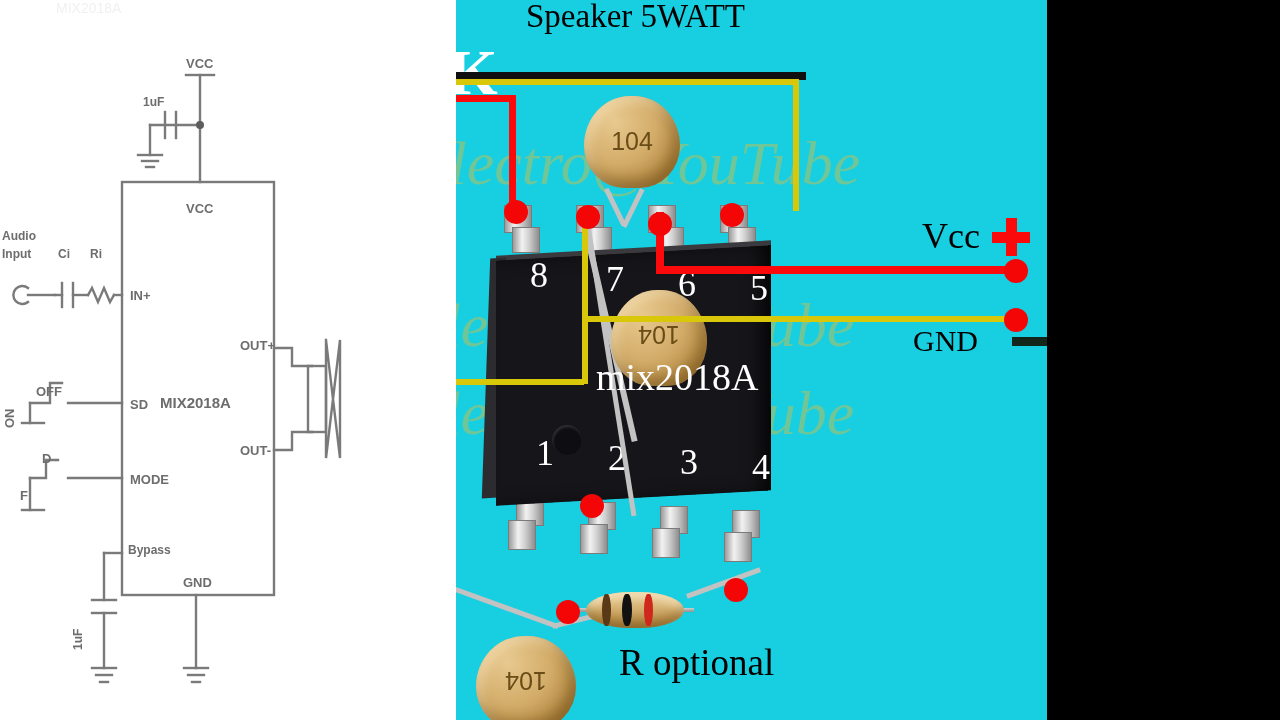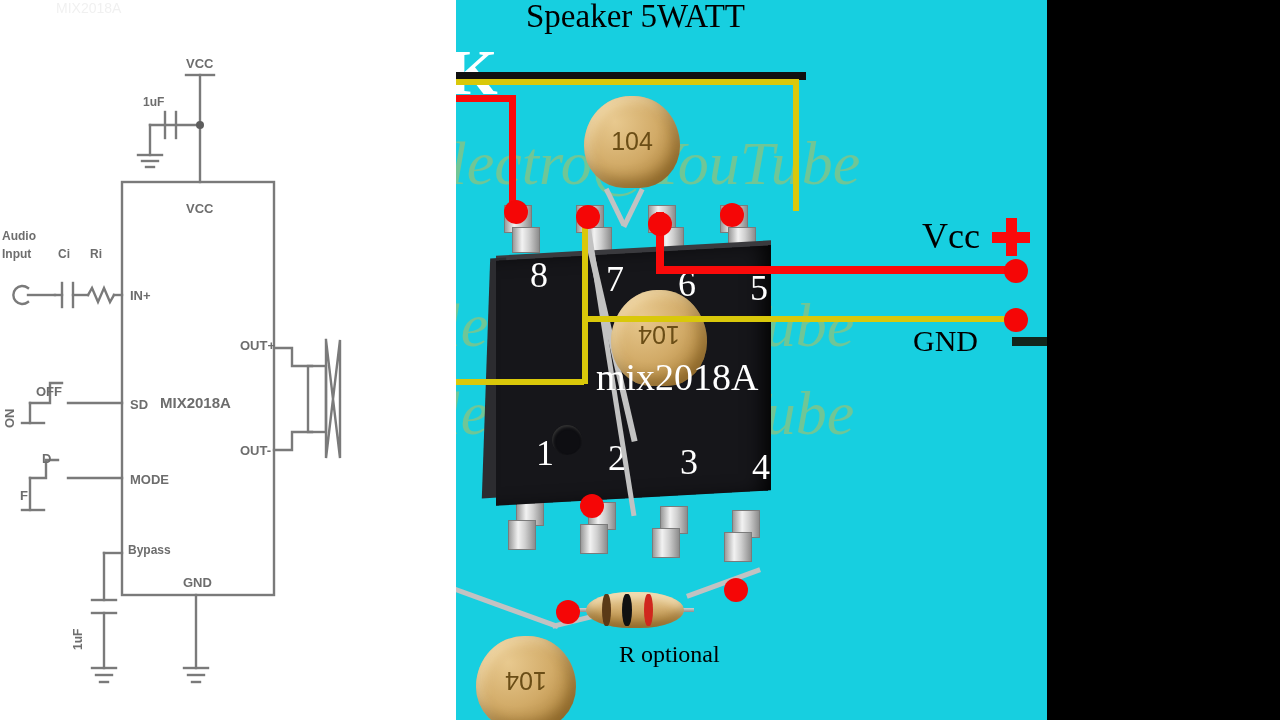--- a/index.html
+++ b/index.html
@@ -25,21 +25,21 @@
 
   
   #kcut{position:absolute;left:-8px;top:36px;font-size:64px;font-weight:700;color:#fff;
         font-family:"Liberation Serif",serif;}
 
   
   .plabel{position:absolute;color:#000;font-family:"Liberation Serif",serif;white-space:nowrap;}
   #lab-speaker{left:70px;top:-2px;font-size:33px;}
   #lab-vcc{left:466px;top:215px;font-size:36px;}
   #lab-gnd{left:457px;top:324px;font-size:30px;}
-  #lab-ropt{left:163px;top:641px;font-size:24px;}
+  #lab-ropt{left:163px;top:641px;font-size:37px;}
   #lab-ic{left:140px;top:355px;font-size:38px;color:#fff;z-index:40;}
 
   
   .pin-num{position:absolute;color:#fff;font-family:"Liberation Serif",serif;font-size:36px;z-index:30;}
 
   
   #ic-body{position:absolute;left:40px;top:253px;width:275px;height:245px;
            background:#16161a;transform:skewY(-3.2deg);z-index:20;
            box-shadow:inset -14px 0 22px -8px #000;}
   #ic-top-edge{position:absolute;left:40px;top:248px;width:275px;height:16px;

